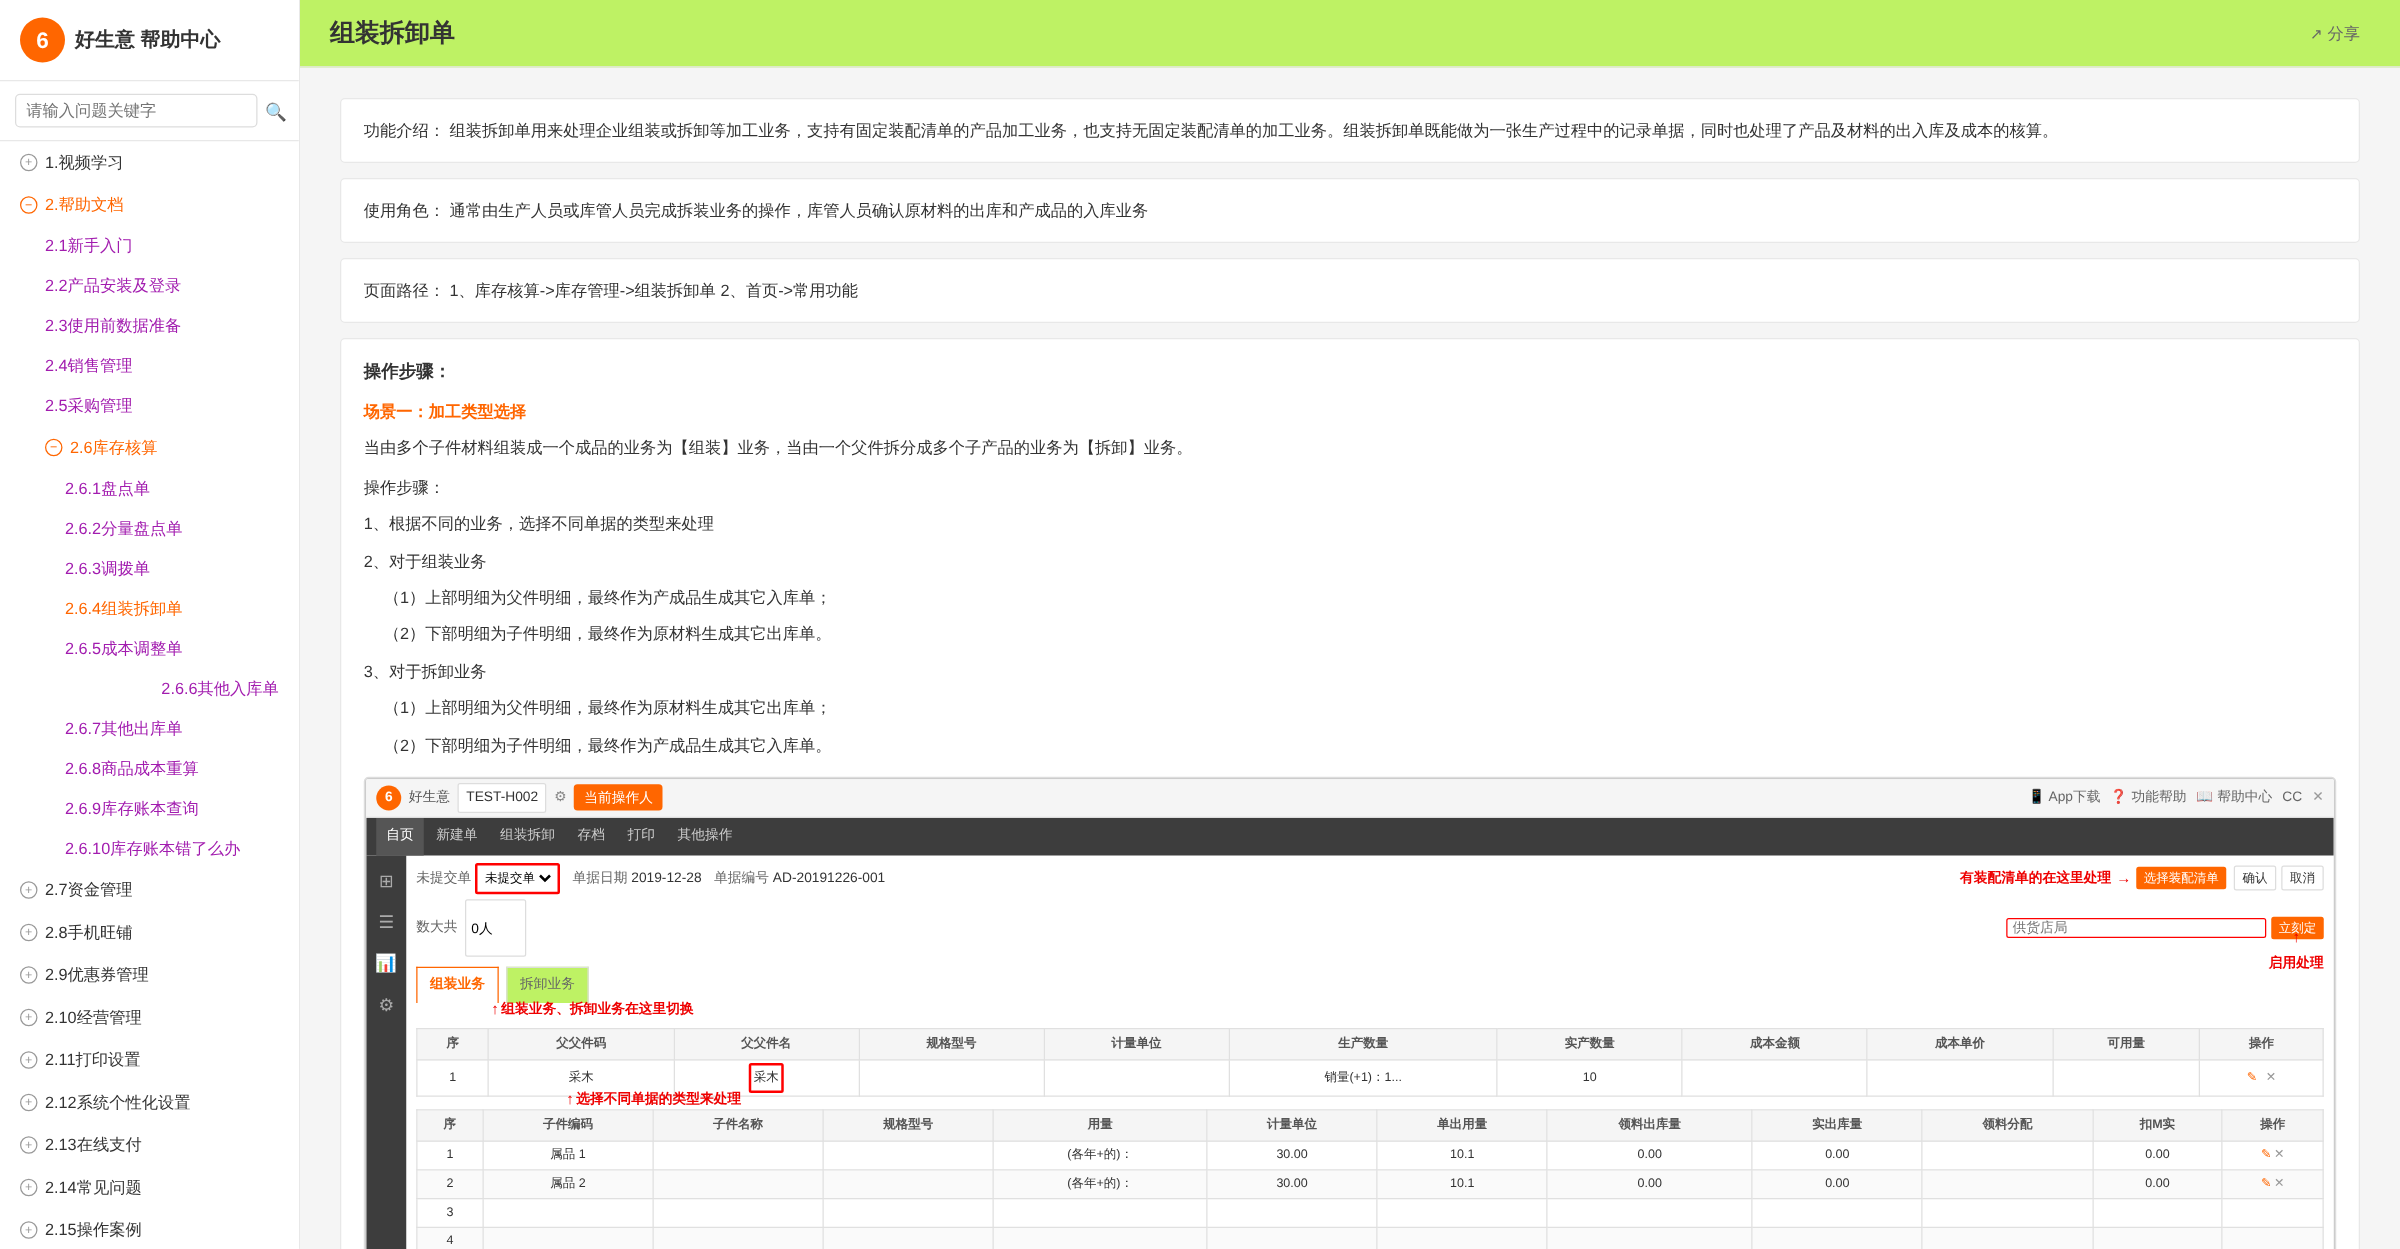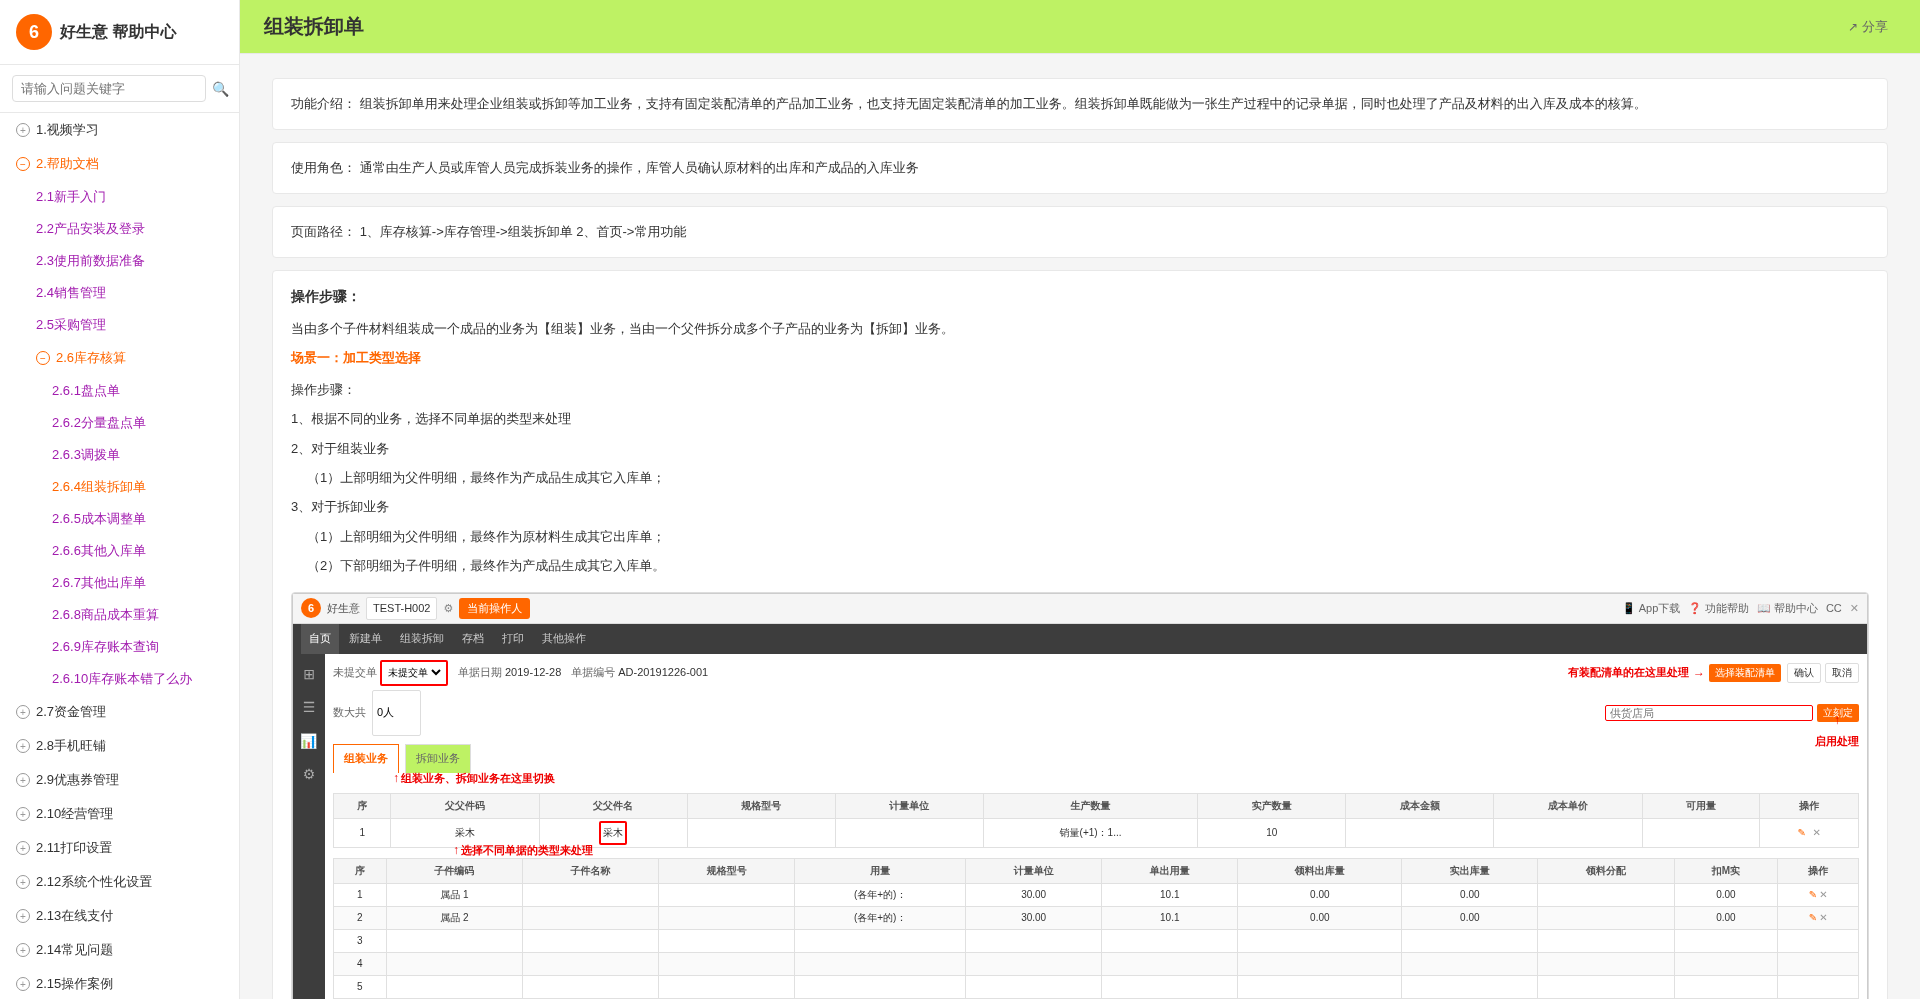--- a/index.html
+++ b/index.html
@@ -329,21 +329,21 @@
     <div class="nav-item active" style="padding-left:36px;">
       <span class="minus-icon">−</span>
       <span>2.6库存核算</span>
     </div>
 
     <div class="nav-sub-item" style="padding-left:52px;">2.6.1盘点单</div>
     <div class="nav-sub-item" style="padding-left:52px;">2.6.2分量盘点单</div>
     <div class="nav-sub-item" style="padding-left:52px;">2.6.3调拨单</div>
     <div class="nav-sub-item active" style="padding-left:52px;">2.6.4组装拆卸单</div>
     <div class="nav-sub-item" style="padding-left:52px;">2.6.5成本调整单</div>
-    <div class="nav-sub-item" style="padding-left:52px;">2.6.6其他入库单</div>
+    <div class="nav-sub-item" style="padding-left:52px;text-align:right;">2.6.6其他入库单</div>
     <div class="nav-sub-item" style="padding-left:52px;">2.6.7其他出库单</div>
     <div class="nav-sub-item" style="padding-left:52px;">2.6.8商品成本重算</div>
     <div class="nav-sub-item" style="padding-left:52px;">2.6.9库存账本查询</div>
     <div class="nav-sub-item" style="padding-left:52px;">2.6.10库存账本错了么办</div>
 
     <div class="nav-item">
       <span class="plus-icon">+</span>
       <span>2.7资金管理</span>
     </div>
     <div class="nav-item">
@@ -402,26 +402,27 @@
     </div>
 
     <div class="info-block">
       <span class="bold">页面路径：</span>
       <span>1、库存核算-&gt;库存管理-&gt;组装拆卸单 2、首页-&gt;常用功能</span>
     </div>
 
     <div class="info-block">
       <div class="section-title">操作步骤：</div>
       <div class="step-text">
+        <p><span class="bold orange">场景一：加工类型选择</span></p>
         <p>当由多个子件材料组装成一个成品的业务为【组装】业务，当由一个父件拆分成多个子产品的业务为【拆卸】业务。</p>
-        <p><span class="bold orange">场景一：加工类型选择</span></p>
         <p style="margin-top:8px;">操作步骤：</p>
         <p>1、根据不同的业务，选择不同单据的类型来处理</p>
         <p>2、对于组装业务</p>
         <p style="padding-left:16px;">（1）上部明细为父件明细，最终作为产成品生成其它入库单；</p>
+        <p style="padding-left:16px;">（2）下部明细为子件明细，最终作为原材料生成其它出库单。</p>
         <p>3、对于拆卸业务</p>
         <p style="padding-left:16px;">（1）上部明细为父件明细，最终作为原材料生成其它出库单；</p>
         <p style="padding-left:16px;">（2）下部明细为子件明细，最终作为产成品生成其它入库单。</p>
 
         <div class="screenshot-container" style="margin-top:14px;">
           <div class="sim-screenshot">
 
             <div style="background:#f5f5f5; border-bottom:1px solid #ddd; padding:3px 8px; display:flex; align-items:center; justify-content:space-between;">
               <div style="display:flex;align-items:center;gap:6px;">
                 <div class="sim-logo-small">6</div>

